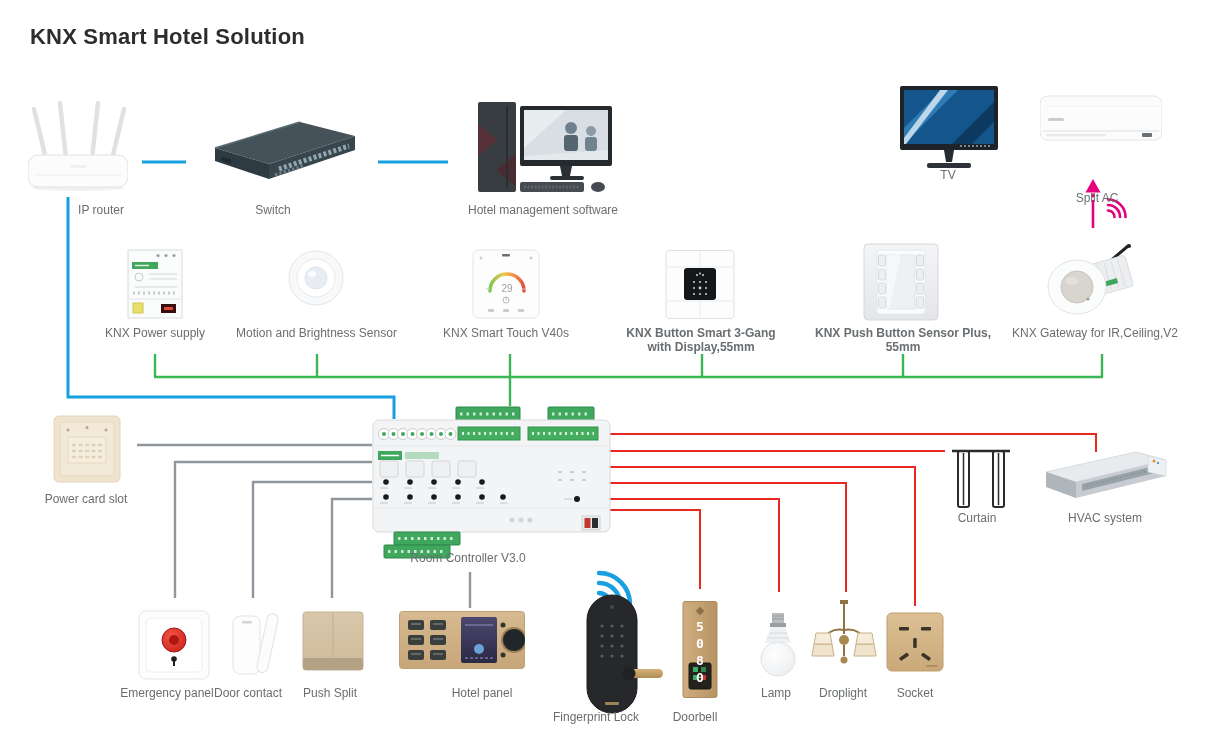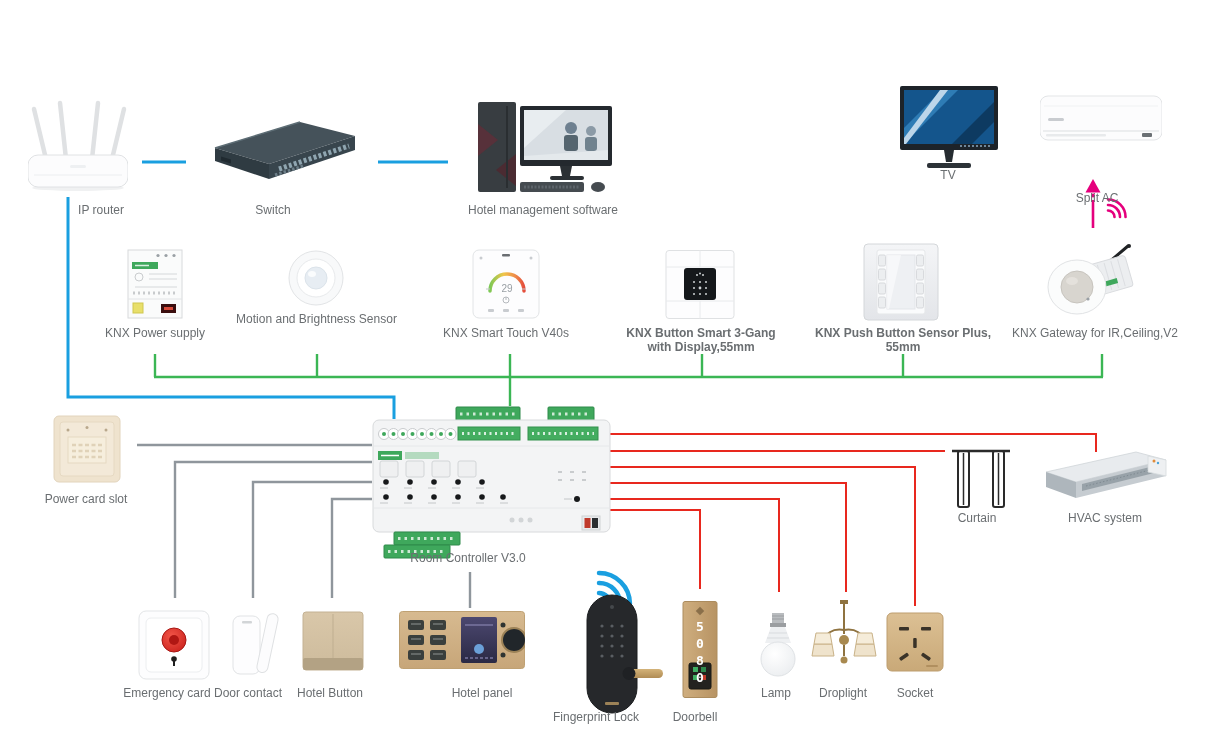--- a/index.html
+++ b/index.html
@@ -21,20 +21,21 @@
   .wifi{fill:none;stroke-linecap:round;}
   .digits{position:absolute;left:50%;top:18px;transform:translateX(-50%);
           writing-mode:vertical-rl;text-orientation:upright;color:#fff;font-weight:bold;
           font-size:13px;line-height:13px;letter-spacing:2px;font-family:"DejaVu Sans Mono",monospace;}
 </style>
 </head>
 <body>
 
 <div class="canvas">
 
+  <div class="title">KNX Smart Hotel Solution</div>
 
   <svg id="wires" width="1230" height="739" viewBox="0 0 1230 739">
 
     <path class="ln blue" d="M142,162 H186"></path>
     <path class="ln blue" d="M378,162 H448"></path>
     <path class="ln blue" d="M68,197 V397 H394 V419"></path>
 
     <path class="ln green" d="M155,354 V377"></path>
     <path class="ln green" d="M317,354 V377"></path>
     <path class="ln green" d="M510,354 V377"></path>
@@ -543,40 +544,40 @@
     </svg>
   </div>
 
   <div class="lbl" style="left:101px;top:203px;">IP router</div>
   <div class="lbl" style="left:273px;top:203px;">Switch</div>
   <div class="lbl" style="left:543px;top:203px;">Hotel management software</div>
   <div class="lbl" style="left:948px;top:168px;">TV</div>
   <div class="lbl" style="left:1097px;top:151px;margin-top:40px;">Split AC</div>
 
   <div class="lbl" style="left:155px;top:326px;">KNX Power supply</div>
-  <div class="lbl" style="left:308px;top:312px;padding-left:17px;">Motion and Brightness Sensor</div>
+  <div class="lbl" style="left:308px;top:326px;padding-left:17px;">Motion and Brightness Sensor</div>
   <div class="lbl" style="left:506px;top:326px;">KNX Smart Touch V40s</div>
   <div class="lbl" style="left:701px;top:326px;">
     <span>KNX Button Smart 3-Gang</span>
     <span>with Display,55mm</span>
   </div>
   <div class="lbl" style="left:903px;top:326px;">
     <span>KNX Push Button Sensor Plus,</span>
     <span>55mm</span>
   </div>
   <div class="lbl" style="left:1095px;top:326px;">KNX Gateway for IR,Ceiling,V2</div>
 
   <div class="lbl" style="left:86px;top:492px;">Power card slot</div>
   <div class="lbl" style="left:468px;top:551px;">Room Controller V3.0</div>
   <div class="lbl" style="left:977px;top:511px;">Curtain</div>
   <div class="lbl" style="left:1105px;top:511px;">HVAC system</div>
 
-  <div class="lbl" style="left:167px;top:686px;">Emergency card</div>
+  <div class="lbl" style="left:167px;top:686px;">Emergency panel</div>
   <div class="lbl" style="left:248px;top:686px;">Door contact</div>
-  <div class="lbl" style="left:330px;top:686px;">Hotel Button</div>
+  <div class="lbl" style="left:330px;top:686px;">Push Split</div>
   <div class="lbl" style="left:474px;top:686px;padding-left:16px;">Hotel panel</div>
   <div class="lbl" style="left:596px;top:710px;">Fingerprint Lock</div>
   <div class="lbl" style="left:695px;top:710px;">Doorbell</div>
   <div class="lbl" style="left:776px;top:686px;">Lamp</div>
   <div class="lbl" style="left:843px;top:686px;">Droplight</div>
   <div class="lbl" style="left:915px;top:686px;">Socket</div>
 
 </div>
 
 </body></html>

